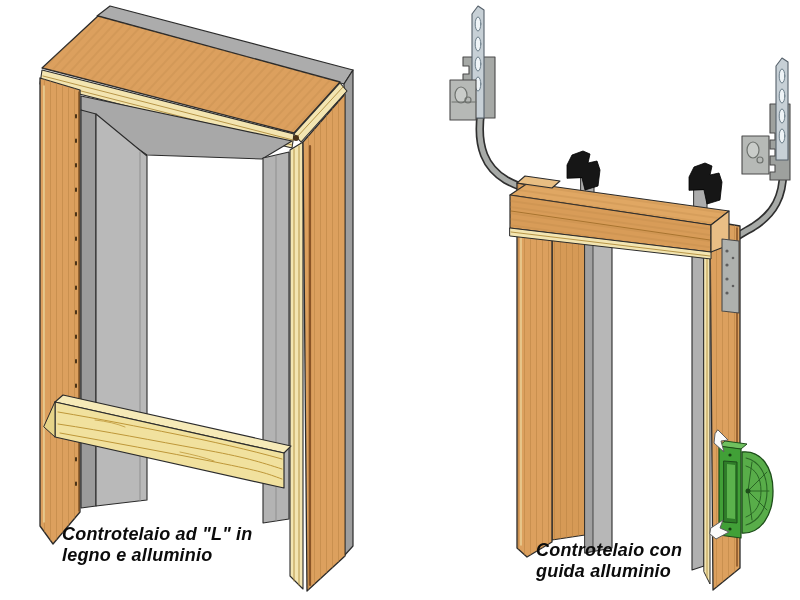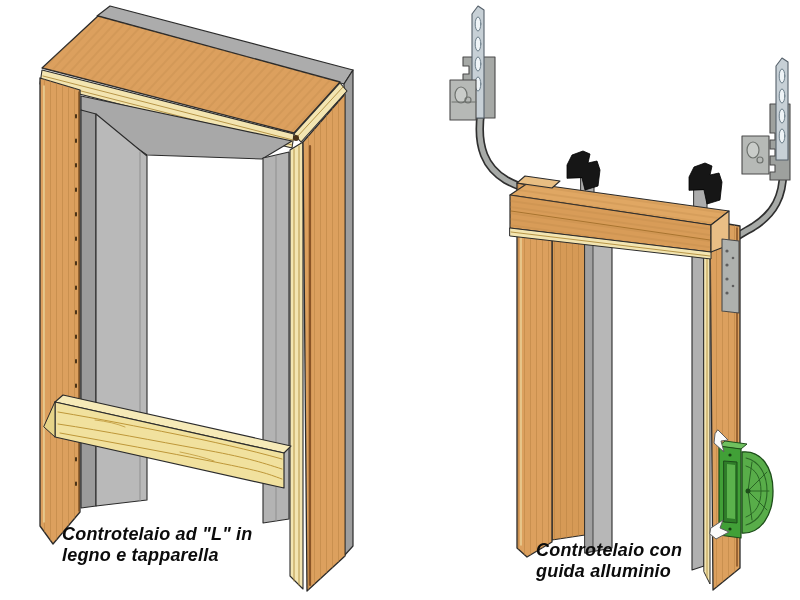--- a/index.html
+++ b/index.html
@@ -201,19 +201,19 @@
       <circle cx="730" cy="529" r="1.6" fill="#153E12"></circle>
     </g>
 
     <polygon points="718,430 728,440 721,441 724,452 714,443 715,434" fill="#FBFBFB" stroke="#5E5E5E" stroke-width="1"></polygon>
     <polygon points="711,528 723,520 720,528 729,532 716,539 710,534" fill="#FBFBFB" stroke="#5E5E5E" stroke-width="1"></polygon>
   </g>
 </svg>
 
   <div class="caption" id="cap-left">
     <div>Controtelaio ad "L" in</div>
-    <div>legno e tapparella</div>
+    <div>legno e alluminio</div>
   </div>
   <div class="caption" id="cap-right">
     <div>Controtelaio con</div>
     <div>guida alluminio</div>
   </div>
 </div>
 
 </body></html>

